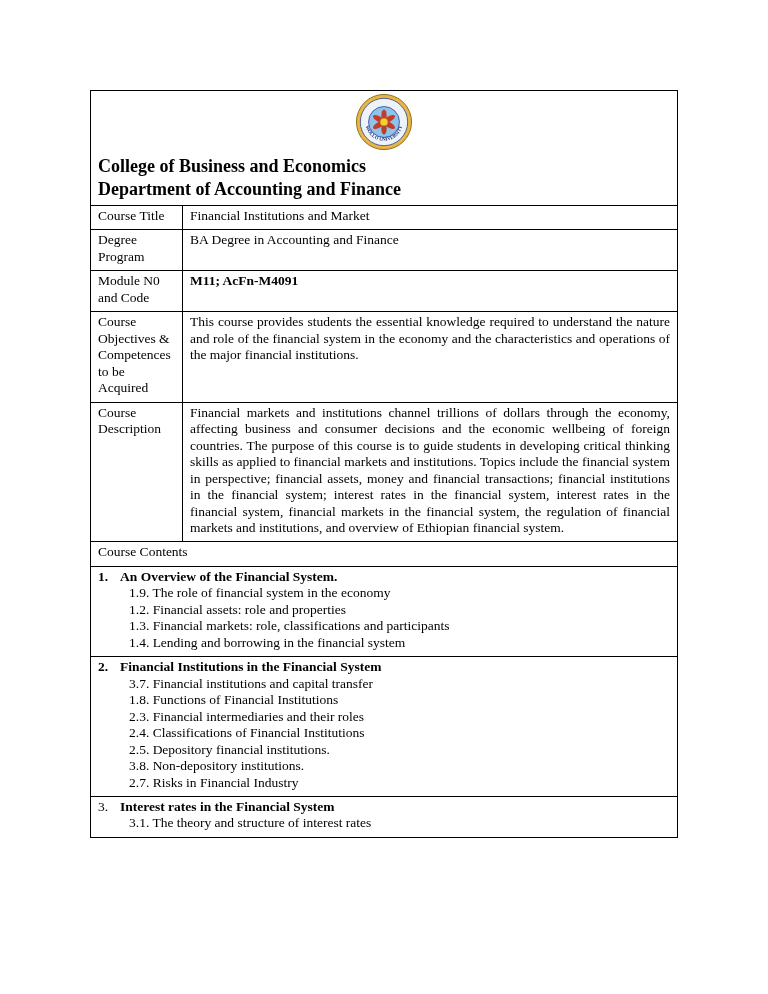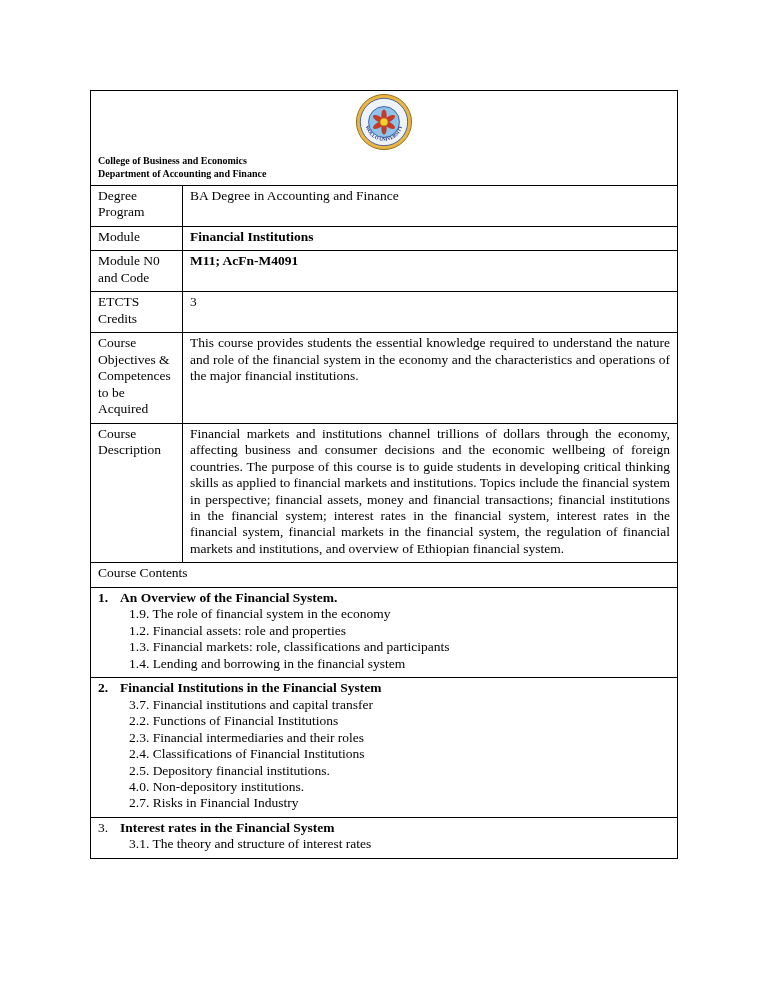--- a/index.html
+++ b/index.html
@@ -37,21 +37,21 @@
   td.value-cell.bold { font-weight: bold; }
   td.value-cell.justify { text-align: justify; }
   td.header-cell {
     text-align: center;
     padding-top: 12px;
     padding-bottom: 2px;
   }
   .logo-wrap { display: flex; justify-content: center; margin-bottom: 4px; }
   .college-line, .department-line {
     font-weight: bold;
-    font-size: 10px;
+    font-size: 18px;
     line-height: 1.25;
   }
   td.contents-title-cell {
     font-weight: bold;
     padding-top: 1px;
     padding-bottom: 2px;
   }
   td.section-cell { padding: 1px 7px 3px 7px; margin-left: 20px; }
   .section-head { font-weight: bold; }
   .section-head .num {
@@ -93,40 +93,36 @@
               <textPath href="#arc-bottom" startOffset="50%" text-anchor="middle">WOLLO UNIVERSITY</textPath>
             </text>
           </svg>
         </div>
         <div class="college-line">College of Business and Economics</div>
         <div class="department-line">Department of Accounting and Finance</div>
       </td>
     </tr>
 
 
+    <tr>
+      <th class="label-cell">Course Title</th>
+      <td class="value-cell">Financial Institutions and Market</td>
+    </tr>
 
     <tr>
       <th class="label-cell">Degree Program</th>
       <td class="value-cell">BA Degree in Accounting and Finance</td>
     </tr>
 
-    <tr>
-      <th class="label-cell">Module</th>
-      <td class="value-cell bold">Financial Institutions</td>
-    </tr>
 
     <tr>
       <th class="label-cell">Module N0 and Code</th>
       <td class="value-cell bold">M11; AcFn-M4091</td>
     </tr>
 
-    <tr>
-      <th class="label-cell">ETCTS Credits</th>
-      <td class="value-cell">3</td>
-    </tr>
 
 
     <tr>
       <th class="label-cell">Course Objectives &amp; Competences to be Acquired</th>
       <td class="value-cell justify">This course provides students the essential knowledge required to understand the nature and role of the financial system in the economy and the characteristics and operations of the major financial institutions.</td>
     </tr>
 
     <tr>
       <th class="label-cell">Course Description</th>
       <td class="value-cell justify">Financial markets and institutions channel trillions of dollars through the economy, affecting business and consumer decisions and the economic wellbeing of foreign countries. The purpose of this course is to guide students in developing critical thinking skills as applied to financial markets and institutions. Topics include the financial system in perspective; financial assets, money and financial transactions; financial institutions in the financial system; interest rates in the financial system, interest rates in the financial system, financial markets in the financial system, the regulation of financial markets and institutions, and overview of Ethiopian financial system.</td>
@@ -150,25 +146,25 @@
       </td>
     </tr>
 
     <tr>
       <td class="section-cell" colspan="2">
         <div class="section-head">
           <span class="num">2.</span><span>Financial Institutions in the Financial System</span>
         </div>
         <div class="section-items">
           <div class="section-item">3.7.  Financial institutions and capital transfer</div>
-          <div class="section-item">2.2.  Functions of Financial Institutions</div>
+          <div class="section-item">1.8.  Functions of Financial Institutions</div>
           <div class="section-item">2.3.  Financial intermediaries and their roles</div>
           <div class="section-item">2.4.  Classifications of Financial Institutions</div>
           <div class="section-item">2.5.  Depository financial institutions.</div>
-          <div class="section-item">4.0.  Non-depository institutions.</div>
+          <div class="section-item">3.8.  Non-depository institutions.</div>
           <div class="section-item">2.7.  Risks in Financial Industry</div>
         </div>
       </td>
     </tr>
 
     <tr>
       <td class="section-cell" colspan="2">
         <div class="section-head">
           <span class="num num-normal">3.</span><span>Interest rates in the Financial System</span>
         </div>

